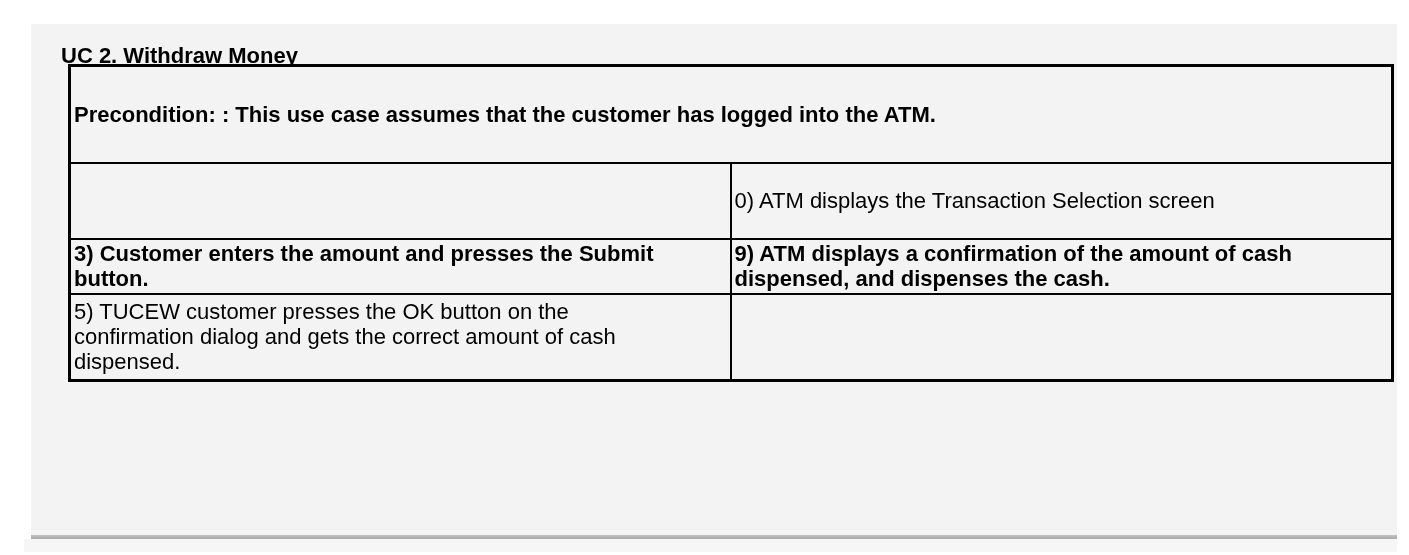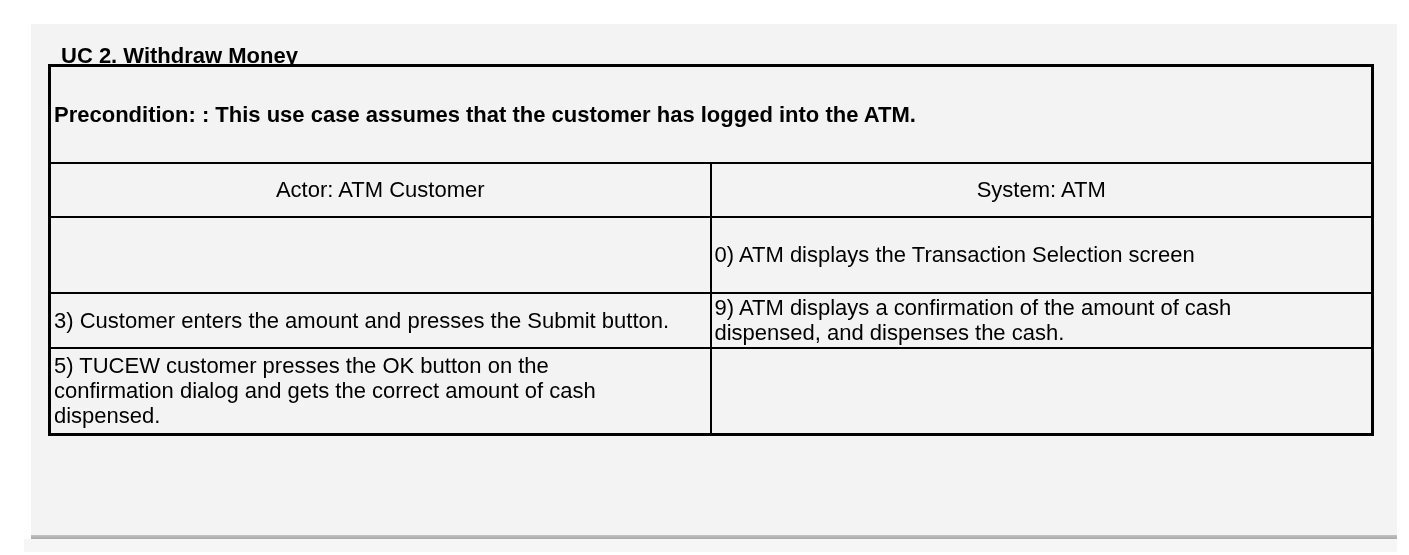--- a/index.html
+++ b/index.html
@@ -40,37 +40,37 @@
     position: absolute;
     left: 17px; top: 40px;
     width: 1323px;
     border-collapse: collapse;
     table-layout: fixed;
     background: #f3f3f3;
     font-size: 22px;
     line-height: 25px;
   }
   table.uc-table, table.uc-table td { border: 2px solid #000000; }
-  table.uc-table { border-width: 3px; }
+  table.uc-table { border-width: 3px; margin-left: 20px; }
 
   col.col-actor  { width: 661px; }
   col.col-system { width: 662px; }
 
   td {
     vertical-align: middle;
     padding: 1px 1px 1px 3px;
     white-space: pre-line;
     overflow: hidden;
   }
 
   .row-pre td   { height: 97px; font-weight: bold; }
   .row-head td  { height: 54px; text-align: center; padding: 1px; }
   .row-0 td     { height: 76px; }
   .row-1 td     { height: 71px; }
-  .row-2 td     { height: 55px; }
+  .row-2 td     { height: 55px; font-weight: bold; }
   .row-3 td     { height: 87px; }
 
   .pane-divider {
     position: absolute;
     left: 7px; top: 511px;
     width: 1398px; height: 4px;
     background: linear-gradient(#c2c2c2, #7d7d7d 45%, #8a8a8a);
   }
 
   .below-strip {
@@ -102,24 +102,20 @@
       <colgroup>
         <col class="col-actor">
         <col class="col-system">
       </colgroup>
 
       <tbody>
           <tr class="row-pre">
         <td colspan="2">Precondition: : This use case assumes that the customer has logged into the ATM.</td>
       </tr>
 
-      <tr class="row-head">
-        <td>Actor: ATM Customer</td>
-        <td>System: ATM</td>
-      </tr>
 
       <tr class="row-0">
         <td></td>
         <td>0) ATM displays the Transaction Selection screen</td>
       </tr>
 
 
       <tr class="row-2">
         <td>3) Customer enters the amount and presses the Submit button.</td>
         <td>9) ATM displays a confirmation of the amount of cash

